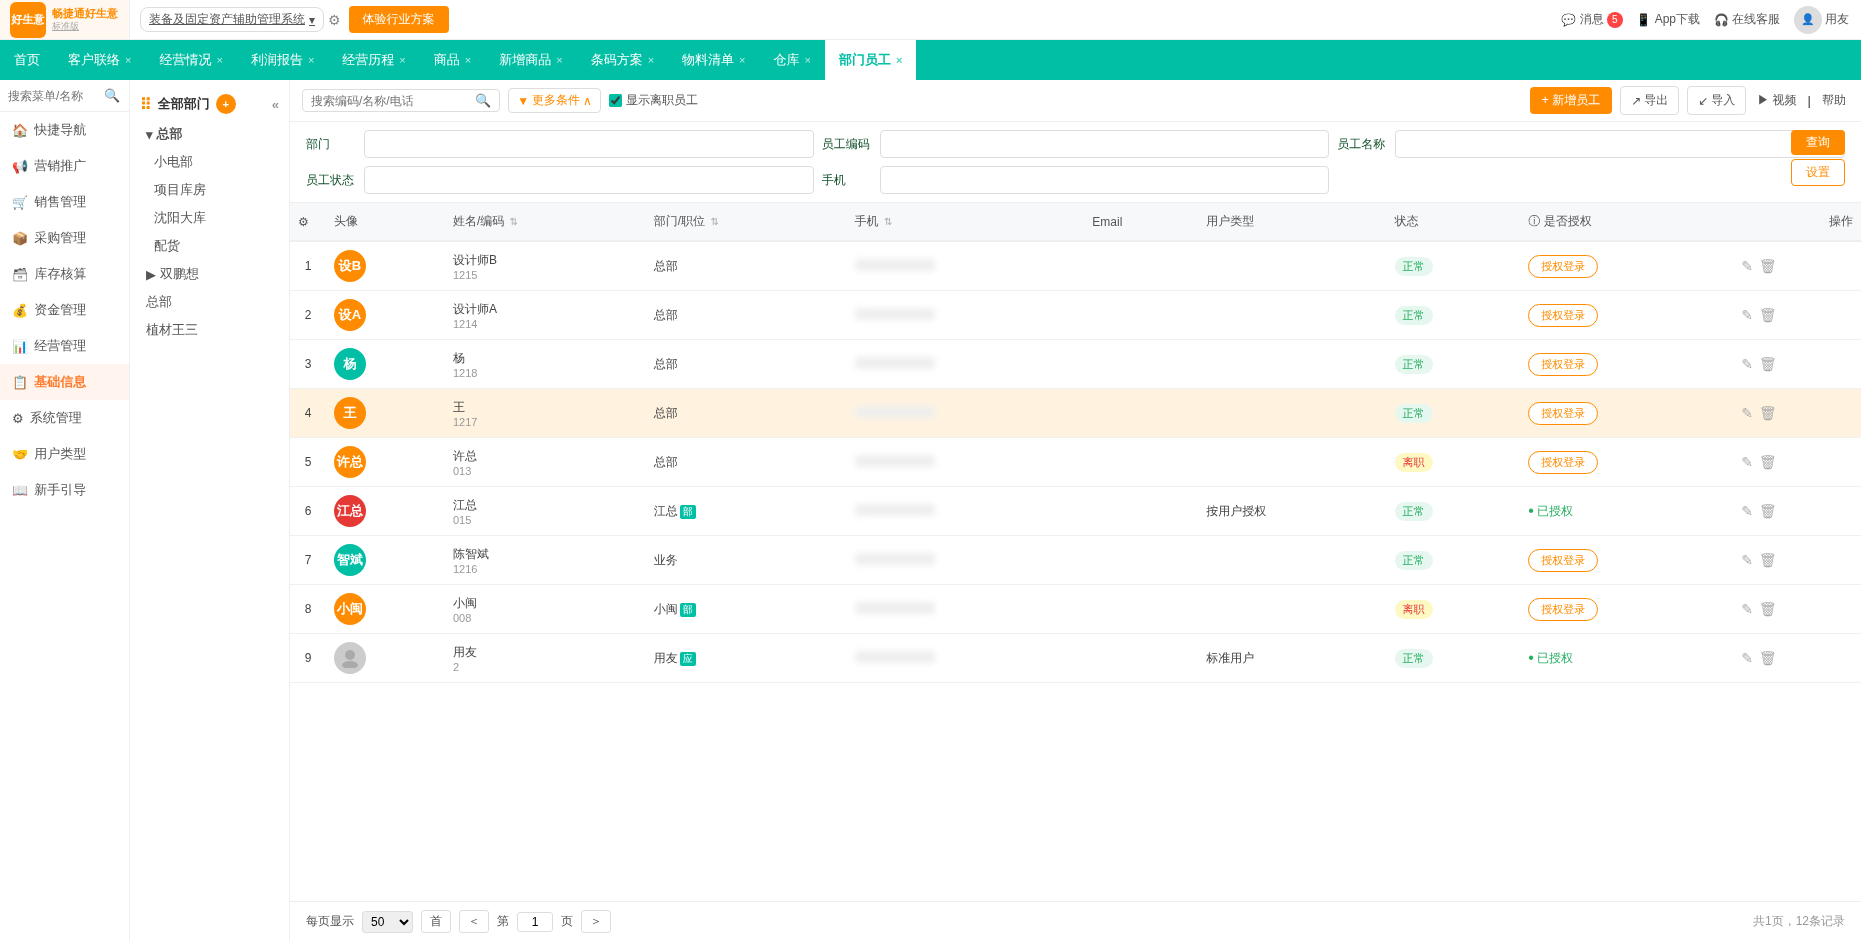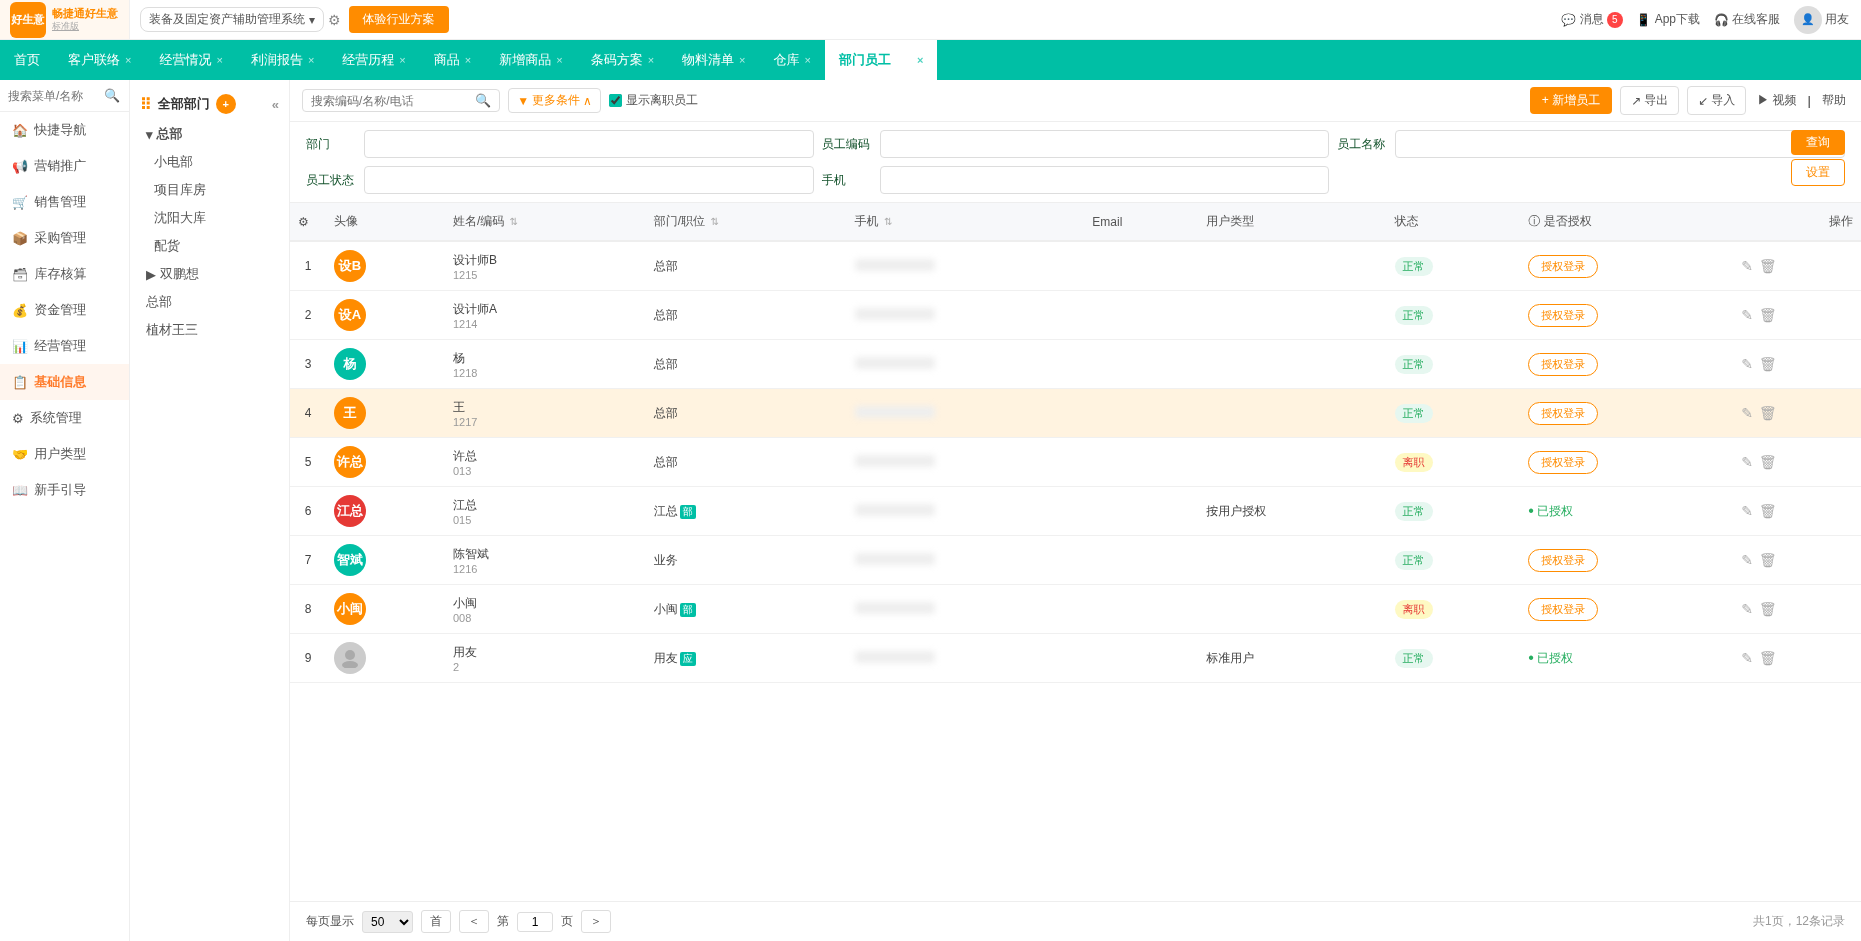--- a/index.html
+++ b/index.html
@@ -19,21 +19,21 @@
       padding: 0 14px;
       height: 40px;
       display: flex;
       align-items: center;
       color: #fff;
       font-size: 13px;
       cursor: pointer;
       white-space: nowrap;
       position: relative;
     }
-    .nav-tab.active { background: #fff; color: #00bfa5; font-weight: bold; gap: 21px; }
+    .nav-tab.active { background: #fff; color: #00bfa5; font-weight: bold; }
     .nav-tab .close-x { margin-left: 5px; font-size: 11px; opacity: 0.7; }
     .nav-tab-home { background: #00bfa5; }
 
     
     .main-layout { display: flex; height: calc(941px - 80px); }
 
     
     .sidebar {
       width: 130px;
       background: #fff;
@@ -303,20 +303,21 @@
     .logo-text { font-size: 11px; color: #ff8c00; font-weight: bold; line-height: 1.3; }
     .logo-sub { font-size: 9px; color: #aaa; text-decoration: underline; }
 
     .top-main-bar {
       flex: 1; display: flex; align-items: center; padding: 0 10px; gap: 4px;
     }
     .sys-selector {
       display: flex; align-items: center; gap: 4px; font-size: 12px; color: #555;
       border: 1px solid #ddd; border-radius: 8px; padding: 3px 8px; cursor: pointer;
       max-width: 220px;
+      text-decoration: underline;
     }
     .gear-icon { color: #888; font-size: 14px; cursor: pointer; }
     .trial-btn {
       background: #ff8c00; color: #fff; border: none; border-radius: 4px;
       padding: 5px 14px; font-size: 12px; cursor: pointer; margin-left: 4px;
     }
     .top-right-bar {
       display: flex; align-items: center; gap: 14px; padding: 0 12px;
       font-size: 12px; color: #555;
     }

